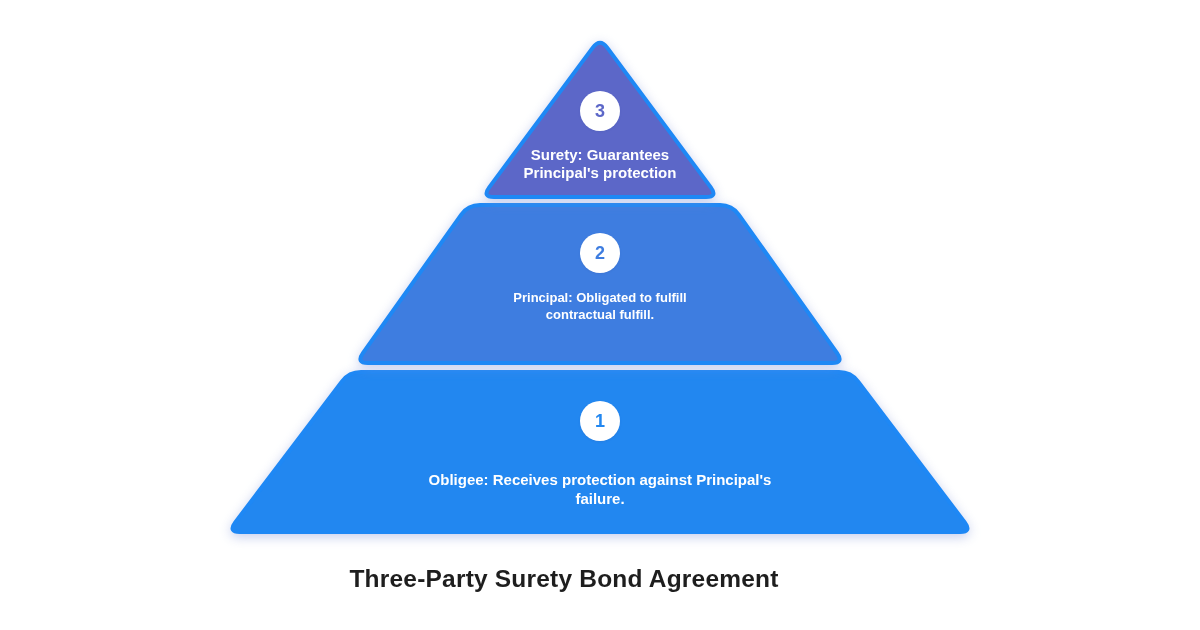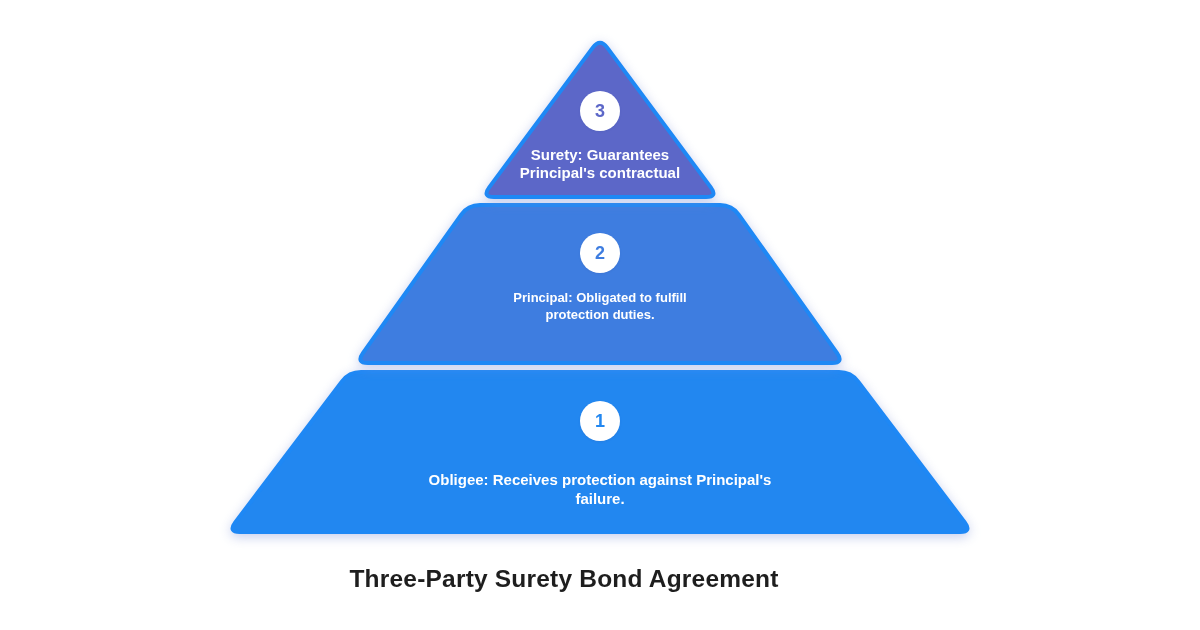--- a/index.html
+++ b/index.html
@@ -65,26 +65,26 @@
   </div>
   <div class="badge badge-2" style="background: rgb(255, 255, 255); color: rgb(62, 125, 224);">
     <span>2</span>
   </div>
   <div class="badge badge-1" style="background: rgb(255, 255, 255); color: rgb(34, 135, 240);">
     <span>1</span>
   </div>
 
   <div class="tier-label label-3" style="color: rgb(255, 255, 255);">
     <div>Surety: Guarantees</div>
-    <div>Principal's contractual</div>
+    <div>Principal's protection</div>
   </div>
 
   <div class="tier-label label-2" style="color: rgb(255, 255, 255);">
     <div>Principal: Obligated to fulfill</div>
-    <div>protection duties.</div>
+    <div>contractual fulfill.</div>
   </div>
 
   <div class="tier-label label-1" style="color: rgb(255, 255, 255);">
     <div>Obligee: Receives protection against Principal's</div>
     <div>failure.</div>
   </div>
 
   <div class="diagram-title" style="color: rgb(30, 30, 30);">Three-Party Surety Bond Agreement</div>
 
 </div>

